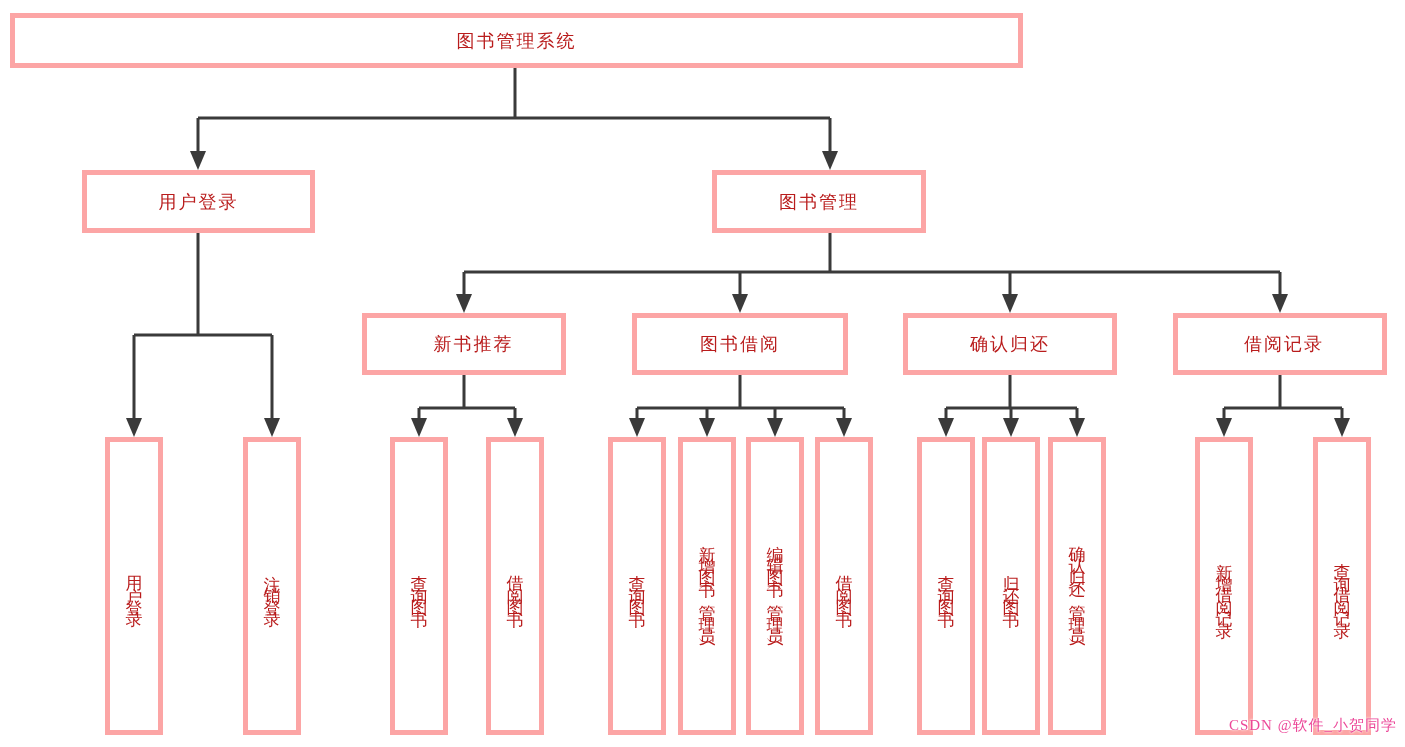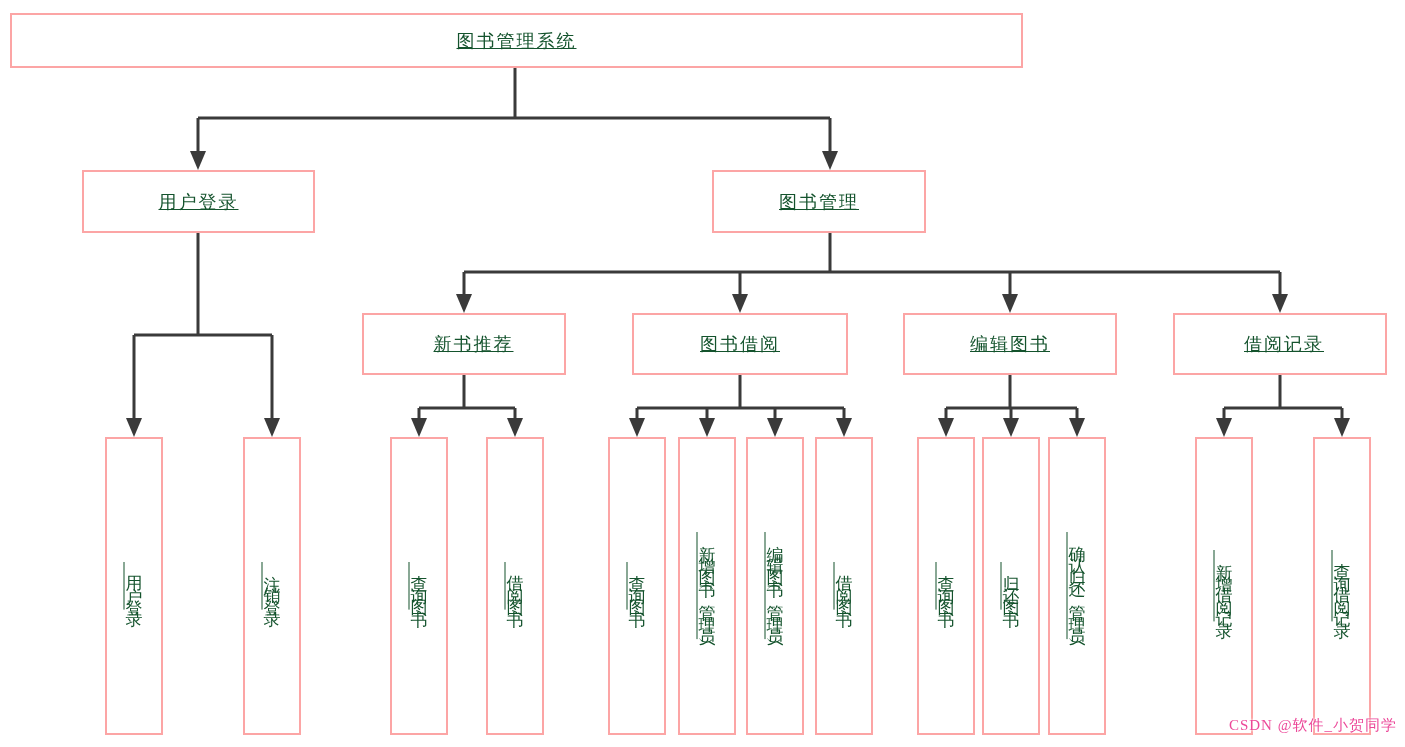--- a/index.html
+++ b/index.html
@@ -16,27 +16,26 @@
     overflow: hidden;
   }
   #connectors {
     position: absolute;
     left: 0; top: 0;
     width: 1405px; height: 747px;
   }
   .box {
     position: absolute;
     box-sizing: border-box;
-    border: 2px solid #fca5a5;
+    border: 5px solid #fca5a5;
     background: #ffffff;
-    color: #14532d;
+    color: #b91c1c;
     display: flex;
     align-items: center;
     justify-content: center;
-    text-decoration: underline;
   }
   .box.h {
     font-size: 18px;
     letter-spacing: 2px;
     white-space: nowrap;
   }
   .box.v {
     top: 437px;
     width: 58px;
     height: 298px;
@@ -113,21 +112,21 @@
     </g>
   </svg>
 
   <div class="box h" style="left:10px; top:13px; width:1013px; height:55px;">图书管理系统</div>
 
   <div class="box h" style="left:82px; top:170px; width:233px; height:63px;">用户登录</div>
   <div class="box h" style="left:712px; top:170px; width:214px; height:63px;">图书管理</div>
 
   <div class="box h" style="left:362px; top:313px; width:204px; height:62px;padding-left:19px;">新书推荐</div>
   <div class="box h" style="left:632px; top:313px; width:216px; height:62px;">图书借阅</div>
-  <div class="box h" style="left:903px; top:313px; width:214px; height:62px;">编辑图书</div>
+  <div class="box h" style="left:903px; top:313px; width:214px; height:62px;">确认归还</div>
   <div class="box h" style="left:1173px; top:313px; width:214px; height:62px;padding-left:8px;">借阅记录</div>
 
   <div class="box v" style="left:105px;">用户登录</div>
   <div class="box v" style="left:243px;">注销登录</div>
 
   <div class="box v" style="left:390px;">查询图书</div>
   <div class="box v" style="left:486px;">借阅图书</div>
 
   <div class="box v" style="left:608px;">查询图书</div>
   <div class="box v" style="left:678px;">新增图书（管理员）</div>

